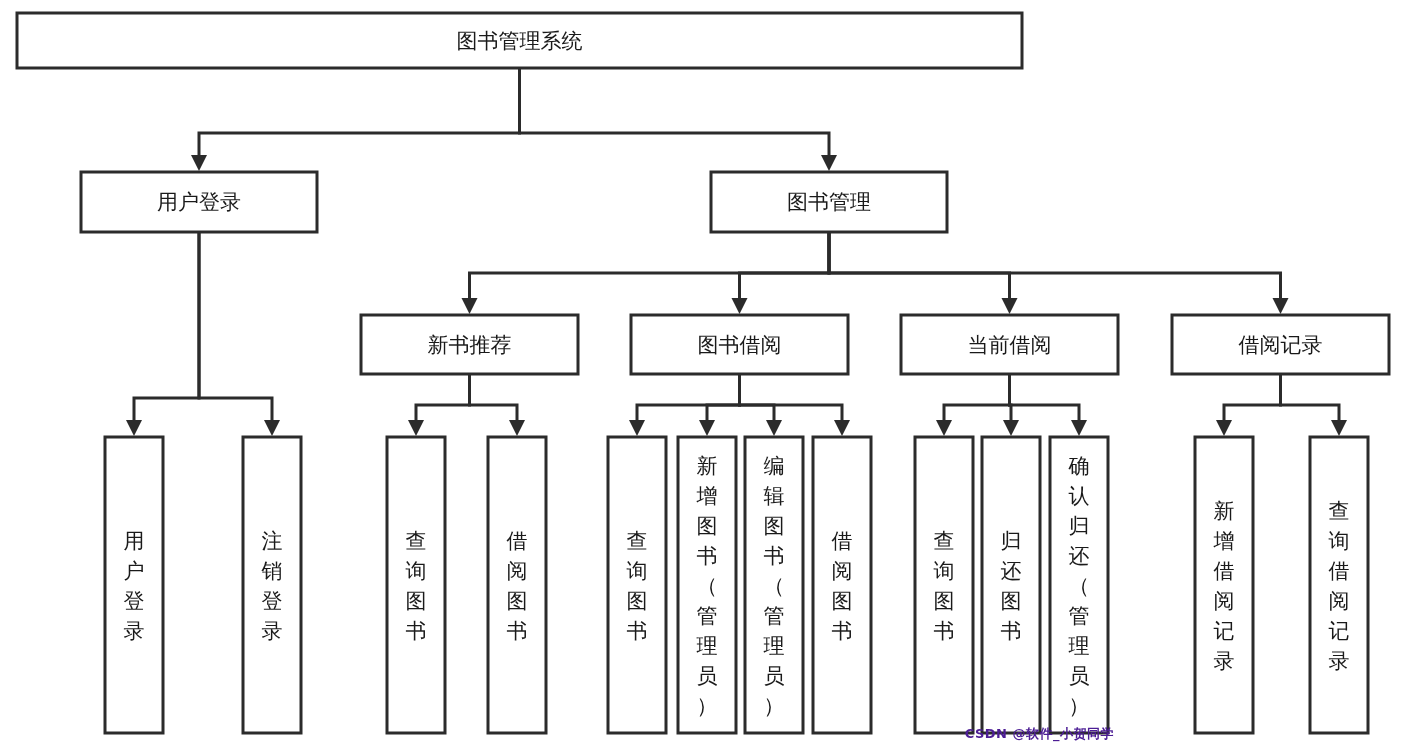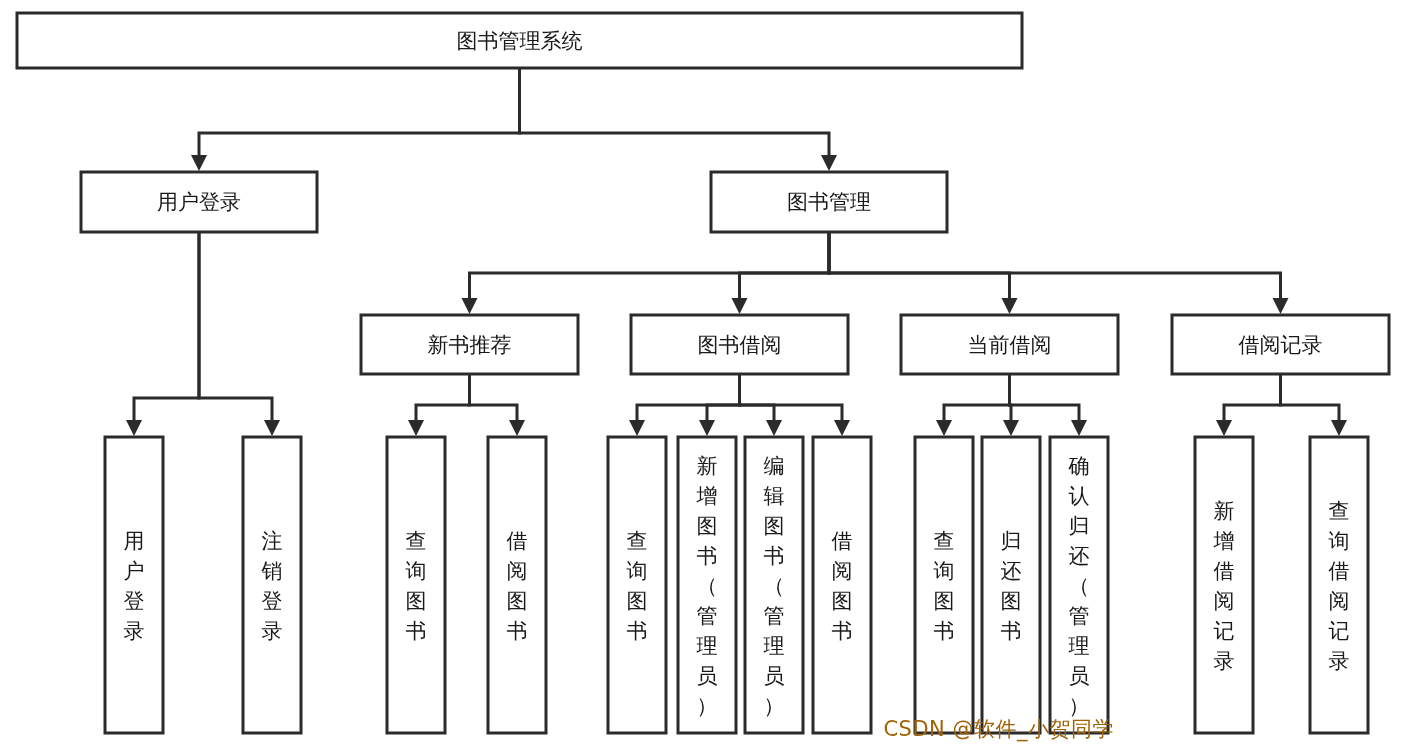--- a/index.html
+++ b/index.html
@@ -55,25 +55,26 @@
     fill: #1a1a1a;
     font-family: "DejaVu Sans", "Liberation Sans", sans-serif;
     font-size: 21px;
     text-anchor: middle;
   }
   .watermark-text {
     position: absolute;
     right: 8px;
     bottom: 4px;
     font-family: "DejaVu Sans", "Liberation Sans", sans-serif;
-    font-size: 21px;
-    color: #a16207;
+    font-size: 13px;
+    color: #4c1d95;
     white-space: nowrap;
     letter-spacing: 0.5px;
     user-select: none;
+    font-weight: bold;
   }
 </style>
 </head>
 <body>
 
 <div id="diagram-root">
   <svg id="structure-chart" viewBox="0 0 1405 747">
     <g id="edge-layer">
         <g>
           <path class="connector" d="M 519.5 68 L 519.5 133 L 199 133 L 199 159"></path>

